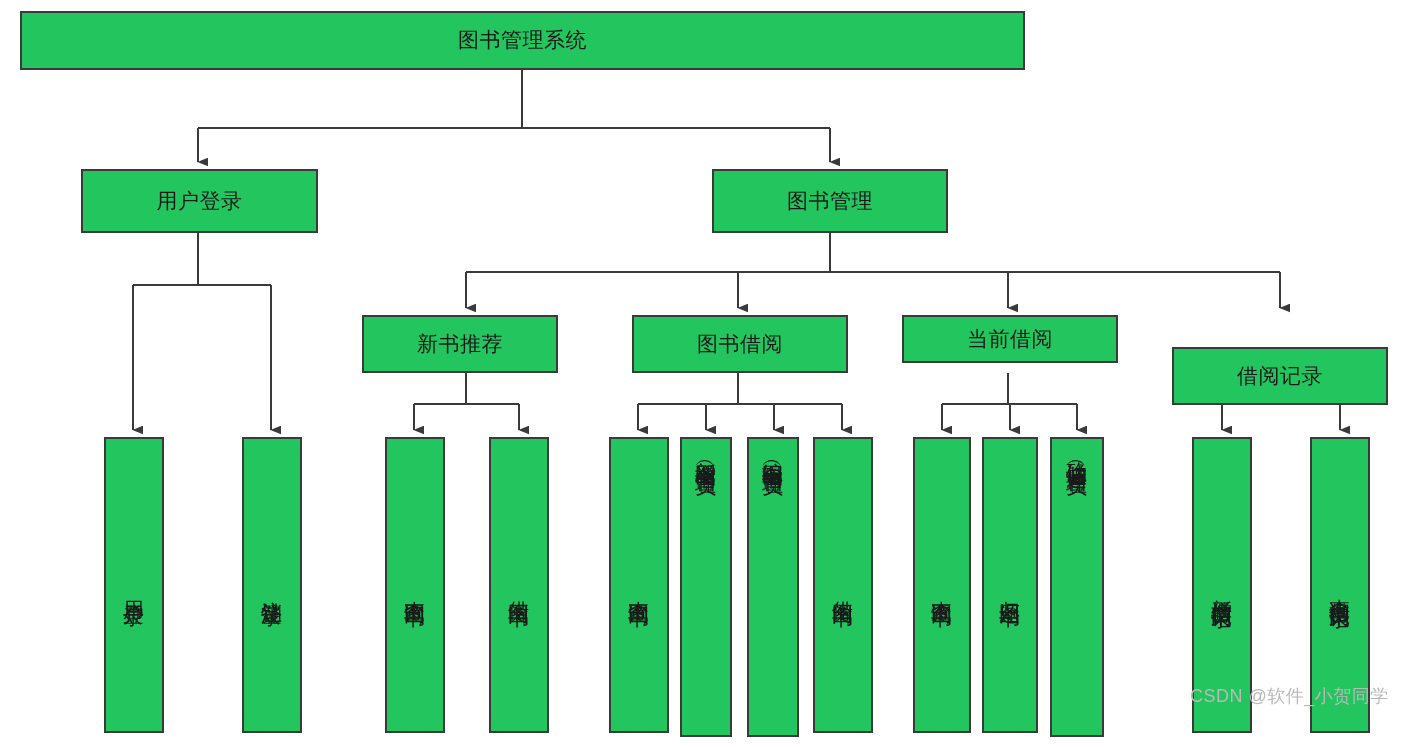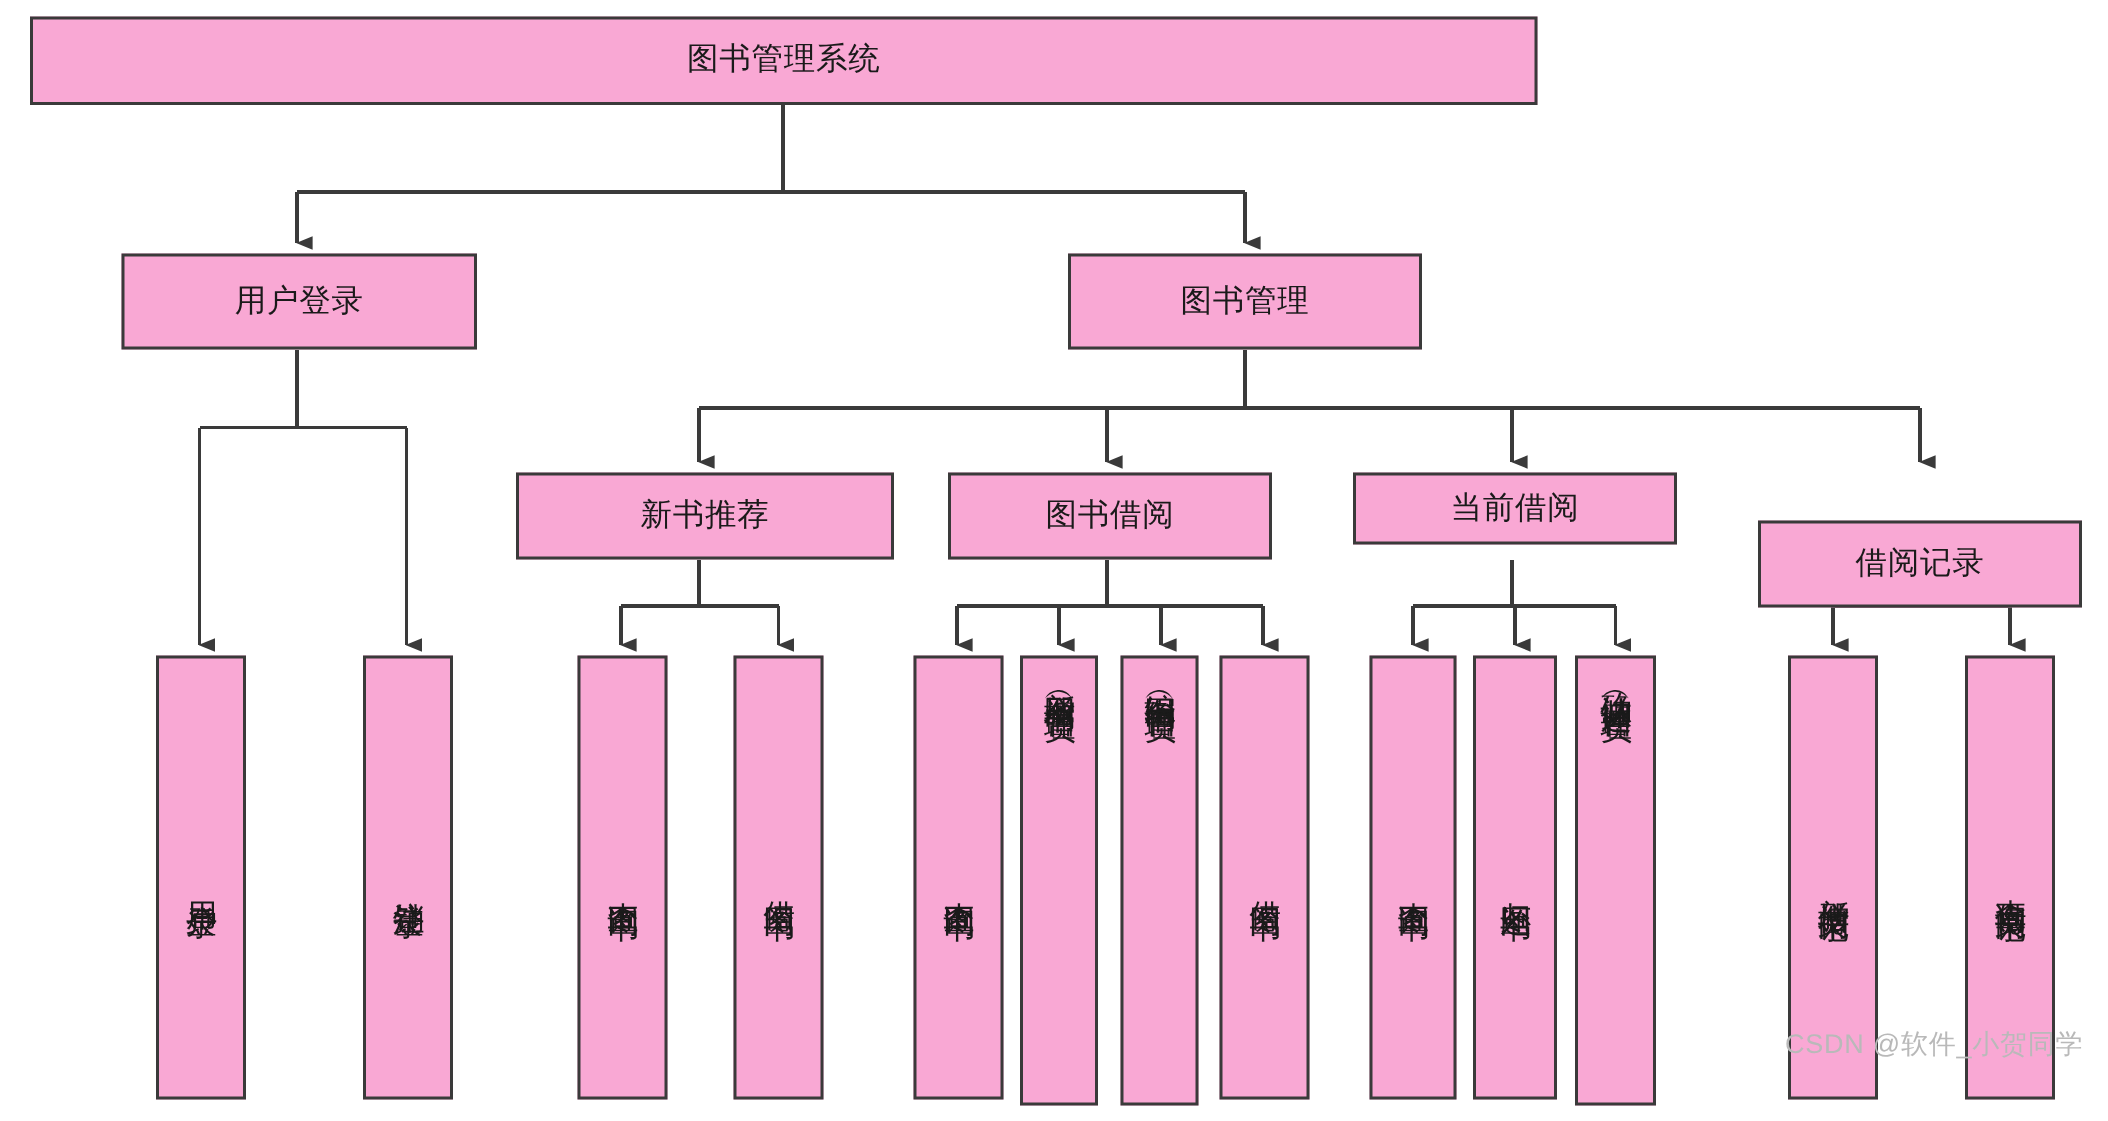--- a/index.html
+++ b/index.html
@@ -22,21 +22,21 @@
     position: absolute;
     left: 0;
     top: 0;
     width: 1405px;
     height: 747px;
     pointer-events: none;
   }
   .node {
     position: absolute;
     box-sizing: border-box;
-    background: #f9a8d4;
+    background: #22c55e;
     border: 2px solid #3a3a3a;
     display: flex;
     align-items: center;
     justify-content: center;
     color: #1a1a1a;
     z-index: 2;
   }
   .node-label {
     display: block;
     text-align: center;
@@ -134,24 +134,24 @@
     <span class="node-label">图书管理系统</span>
   </div>
 
   <div class="node horizontal" style="left:81px; top:169px; width:237px; height:64px;">
     <span class="node-label">用户登录</span>
   </div>
   <div class="node horizontal" style="left:712px; top:169px; width:236px; height:64px;">
     <span class="node-label">图书管理</span>
   </div>
 
-  <div class="node horizontal" style="left:344px; top:315px; width:252px; height:58px;">
+  <div class="node horizontal" style="left:362px; top:315px; width:196px; height:58px;">
     <span class="node-label">新书推荐</span>
   </div>
-  <div class="node horizontal" style="left:632px; top:315px; width:216px; height:58px;">
+  <div class="node horizontal" style="left:632px; top:315px; width:216px; height:58px;font-family:Liberation Serif, serif;">
     <span class="node-label">图书借阅</span>
   </div>
   <div class="node horizontal" style="left:902px; top:315px; width:216px; height:48px;">
     <span class="node-label">当前借阅</span>
   </div>
   <div class="node horizontal" style="left:1172px; top:315px; width:216px; height:58px;margin-top:32px;">
     <span class="node-label">借阅记录</span>
   </div>
 
   <div class="node vertical mid" style="left:104px; top:437px; width:60px; height:296px;">

